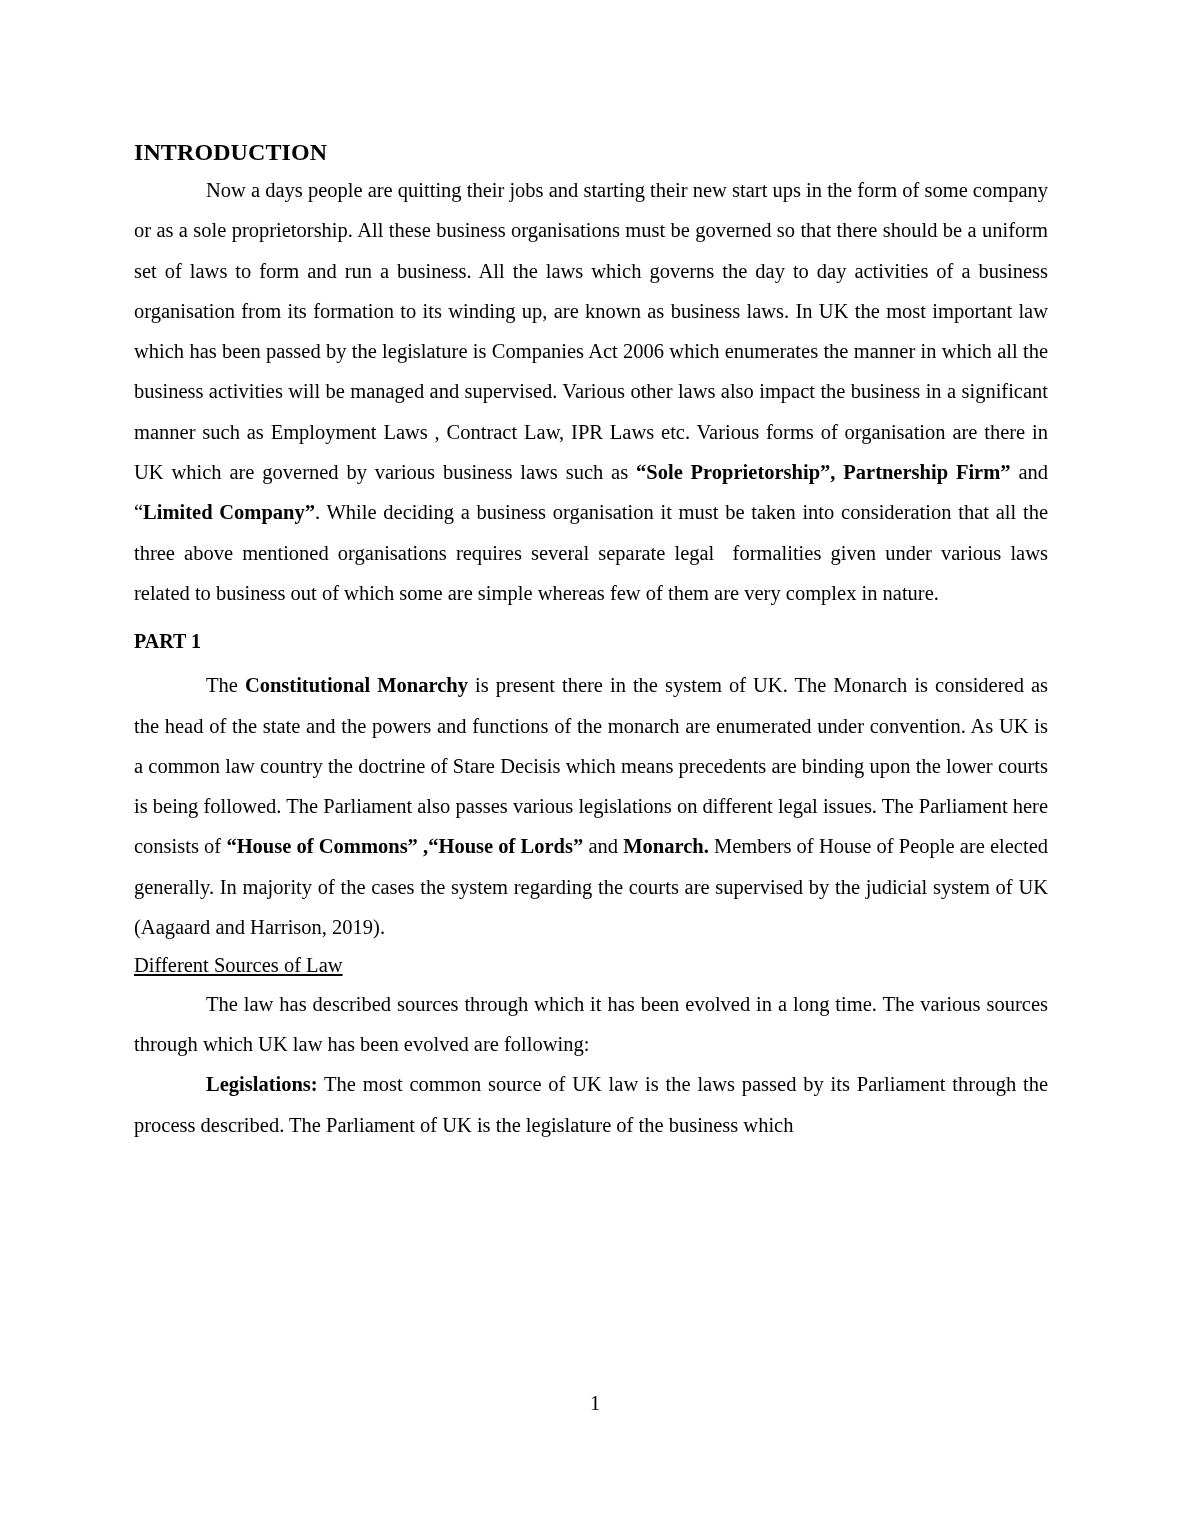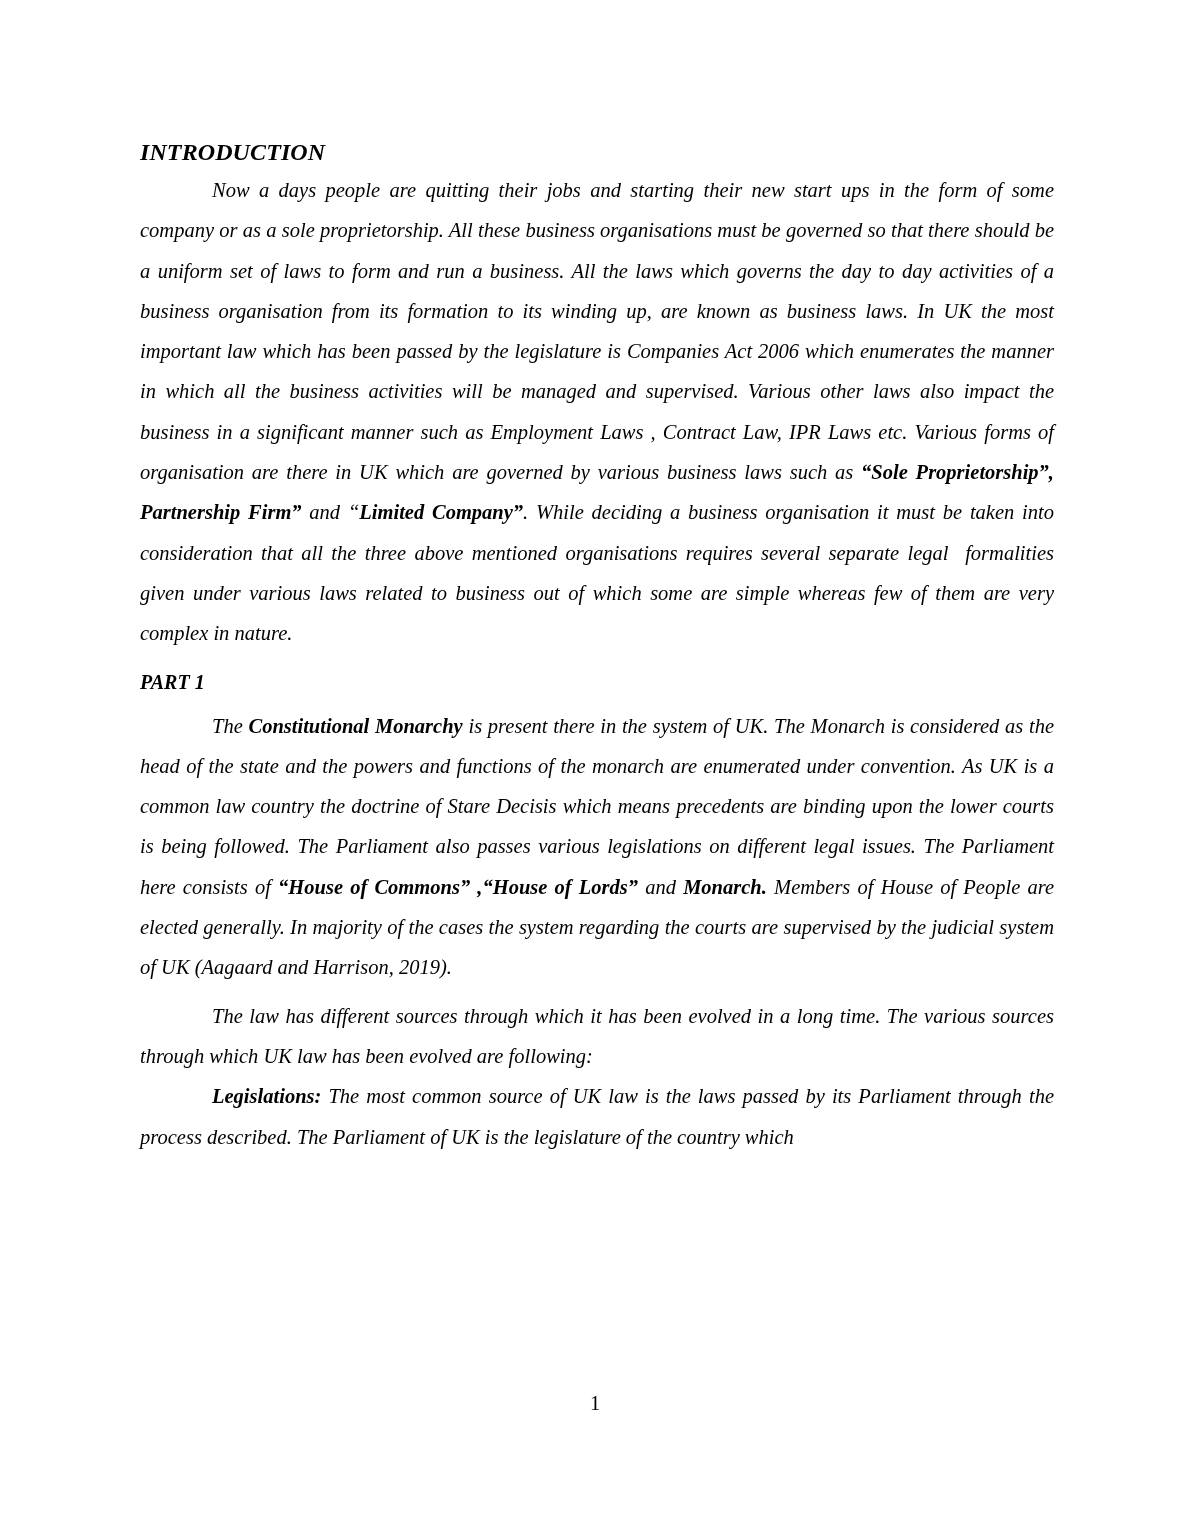--- a/index.html
+++ b/index.html
@@ -15,24 +15,23 @@
   .page {
     position: relative;
     width: 1190px;
     height: 1540px;
     background: #ffffff;
     box-sizing: border-box;
     overflow: hidden;
   }
   .content {
     position: absolute;
-    left: 140px;
+    left: 134px;
     top: 140px;
     width: 914px;
-    font-style: italic;
   }
   h1.doc-heading {
     font-size: 24px;
     font-weight: bold;
     line-height: 1.0;
     margin: 0 0 6px 0;
     letter-spacing: 0.1px;
   }
   h2.part-heading {
     font-size: 20px;
@@ -87,22 +86,23 @@
 
     <p class="body-par"><span>Now a days people are quitting their jobs and starting their new start ups in the form of some company or as a sole proprietorship. All these business organisations must be governed so that there should be a uniform set of laws to form and run a business. All the laws which governs the day to day activities of a business organisation from its formation to its winding up, are known as business laws. In UK the most important law which has been passed by the legislature is Companies Act 2006 which enumerates the manner in which all the business activities will be managed and supervised. Various other laws also impact the business in a significant manner such as Employment Laws , Contract Law, IPR Laws etc. Various forms of organisation are there in UK which are governed by various business laws such as </span><b>“Sole Proprietorship”, Partnership Firm”</b><span> and “</span><b>Limited Company”</b><span>. While deciding a business organisation it must be taken into consideration that all the three above mentioned organisations requires several separate legal  formalities given under various laws related to business out of which some are simple whereas few of them are very complex in nature.</span></p>
 
     <h2 class="part-heading">PART 1</h2>
 
 
     <p class="body-par"><span>The </span><b>Constitutional Monarchy</b><span> is present there in the system of UK. The Monarch is considered as the head of the state and the powers and functions of the monarch are enumerated under convention. As UK is a common law country the doctrine of Stare Decisis which means precedents are binding upon the lower courts is being followed. The Parliament also passes various legislations on different legal issues. The Parliament here consists of </span><b>“House of Commons” ,“House of Lords”</b><span> and </span><b>Monarch.</b><span> Members of House of People are elected generally. In majority of the cases the system regarding the courts are supervised by the judicial system of UK (Aagaard and Harrison, 2019).</span></p>
 
     <div class="spacer-sm"></div>
 
+    <div class="sub-heading"><span class="u">Different Sources of Law</span></div>
 
-    <p class="body-par">The law has different sources through which it has been evolved in a long time. The various sources through which UK law has been evolved are following:</p>
+    <p class="body-par">The law has described sources through which it has been evolved in a long time. The various sources through which UK law has been evolved are following:</p>
 
-    <p class="body-par"><b>Legislations:</b><span> The most common source of UK law is the laws passed by its Parliament through the process described. The Parliament of UK is the legislature of the country which</span></p>
+    <p class="body-par"><b>Legislations:</b><span> The most common source of UK law is the laws passed by its Parliament through the process described. The Parliament of UK is the legislature of the business which</span></p>
 
   </div>
 
   <div class="page-number">1</div>
 
 </div>
 
 </body></html>

